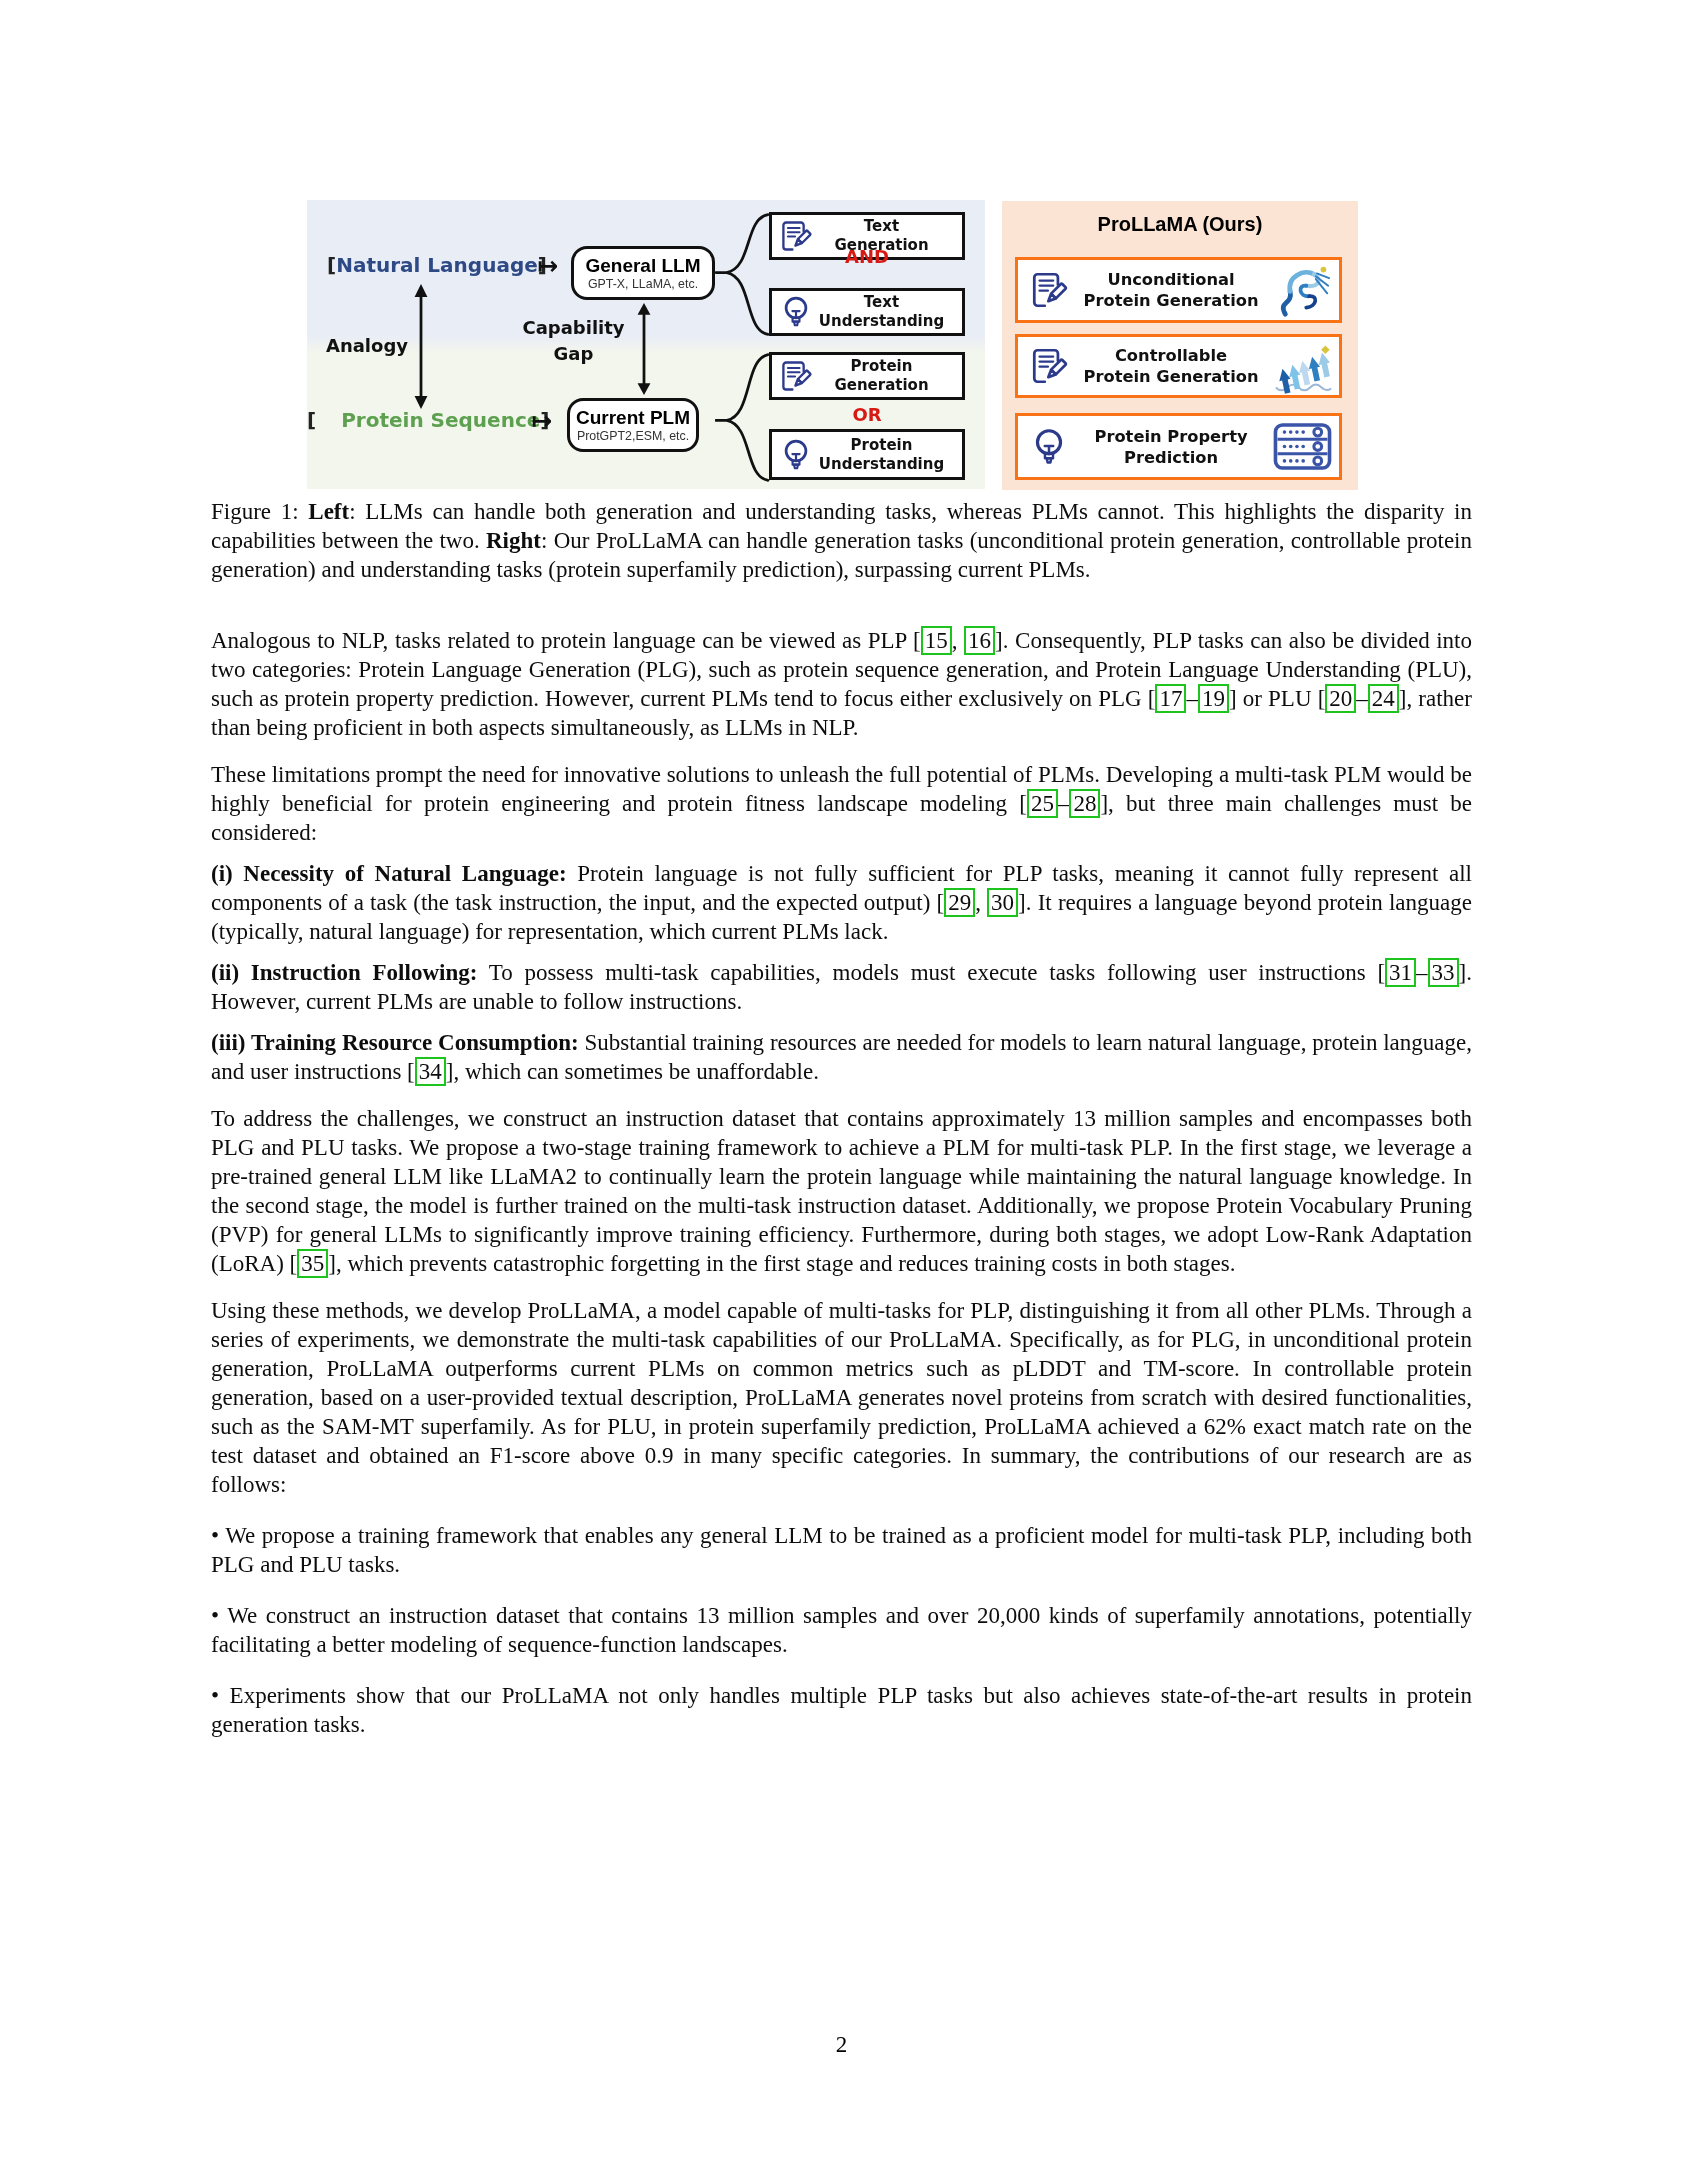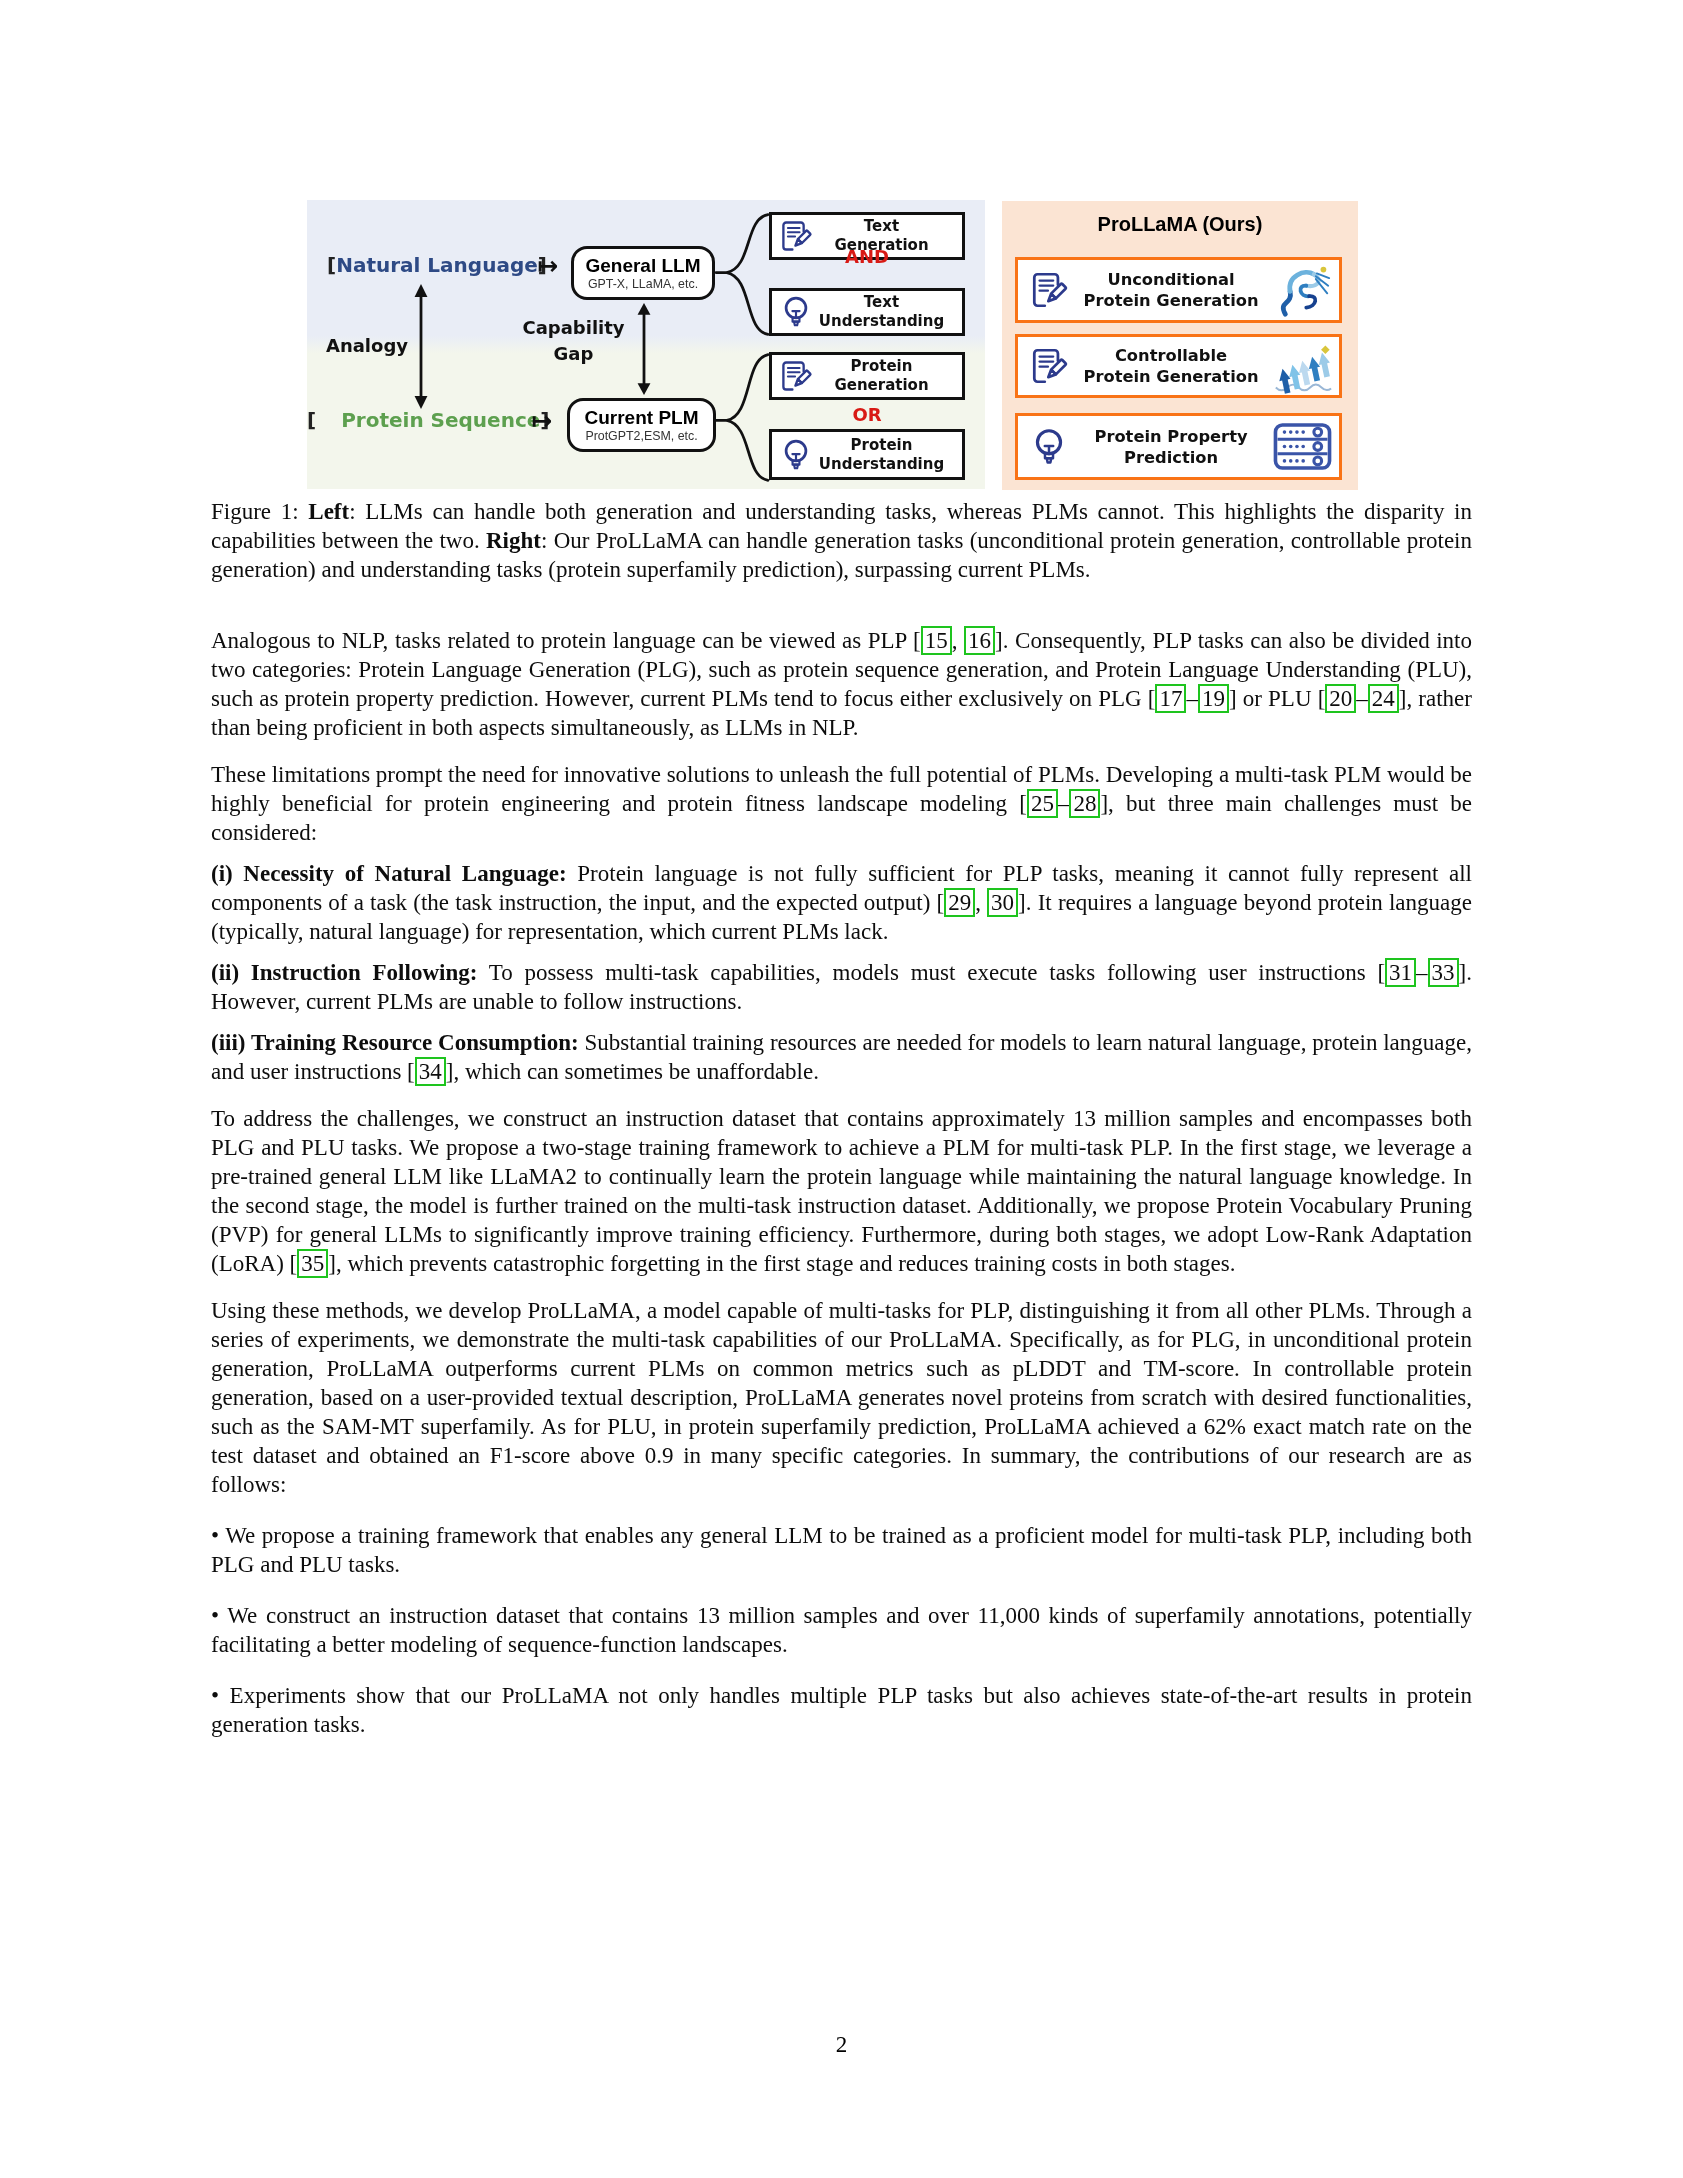--- a/index.html
+++ b/index.html
@@ -91,21 +91,21 @@
         <div class="abs side-label" style="left:211px; top:115px; width:111px;">
           <div>Capability</div>
           <div>Gap</div>
         </div>
 
         <div class="abs bracket-label" style="left:0px; top:208px; width:208px;">
           <span>[</span><span class="ps-inner">Protein Sequence</span><span>]</span>
         </div>
         <div class="abs mapsto" style="left:214px; top:206px; width:42px;">↦</div>
 
-        <div class="abs model-box" style="left:260px; top:198px; width:149px; height:54px;">
+        <div class="abs model-box" style="left:260px; top:198px; width:132px; height:54px;">
           <div class="model-title">Current PLM</div>
           <div class="model-sub">ProtGPT2,ESM, etc.</div>
         </div>
 
         <svg class="abs" style="left:408px; top:10px;" width="55" height="129" viewBox="0 0 56 130">
           <path d="M54 4 C30 8 38 58 12 63 C38 68 30 122 54 126" fill="none" stroke="#111" stroke-width="2.8" stroke-linecap="round"></path>
           <path d="M1 63 H12" fill="none" stroke="#111" stroke-width="2.8" stroke-linecap="round"></path>
         </svg>
 
         <svg class="abs" style="left:408px; top:150px;" width="55" height="135" viewBox="0 0 56 136">
@@ -283,21 +283,21 @@
 
     <div class="body-text">
         <p class="para">Analogous to NLP, tasks related to protein language can be viewed as PLP [<span class="cite">15</span>, <span class="cite">16</span>]. Consequently, PLP tasks can also be divided into two categories: Protein Language Generation (PLG), such as protein sequence generation, and Protein Language Understanding (PLU), such as protein property prediction. However, current PLMs tend to focus either exclusively on PLG [<span class="cite">17</span>–<span class="cite">19</span>] or PLU [<span class="cite">20</span>–<span class="cite">24</span>], rather than being proficient in both aspects simultaneously, as LLMs in NLP.</p>
         <p class="para">These limitations prompt the need for innovative solutions to unleash the full potential of PLMs. Developing a multi-task PLM would be highly beneficial for protein engineering and protein fitness landscape modeling [<span class="cite">25</span>–<span class="cite">28</span>], but three main challenges must be considered:</p>
         <p class="para tight"><b>(i) Necessity of Natural Language:</b> Protein language is not fully sufficient for PLP tasks, meaning it cannot fully represent all components of a task (the task instruction, the input, and the expected output) [<span class="cite">29</span>, <span class="cite">30</span>]. It requires a language beyond protein language (typically, natural language) for representation, which current PLMs lack.</p>
         <p class="para tight"><b>(ii) Instruction Following:</b> To possess multi-task capabilities, models must execute tasks following user instructions [<span class="cite">31</span>–<span class="cite">33</span>]. However, current PLMs are unable to follow instructions.</p>
         <p class="para tight"><b>(iii) Training Resource Consumption:</b> Substantial training resources are needed for models to learn natural language, protein language, and user instructions [<span class="cite">34</span>], which can sometimes be unaffordable.</p>
         <p class="para">To address the challenges, we construct an instruction dataset that contains approximately 13 million samples and encompasses both PLG and PLU tasks. We propose a two-stage training framework to achieve a PLM for multi-task PLP. In the first stage, we leverage a pre-trained general LLM like LLaMA2 to continually learn the protein language while maintaining the natural language knowledge. In the second stage, the model is further trained on the multi-task instruction dataset. Additionally, we propose Protein Vocabulary Pruning (PVP) for general LLMs to significantly improve training efficiency. Furthermore, during both stages, we adopt Low-Rank Adaptation (LoRA) [<span class="cite">35</span>], which prevents catastrophic forgetting in the first stage and reduces training costs in both stages.</p>
         <p class="para">Using these methods, we develop ProLLaMA, a model capable of multi-tasks for PLP, distinguishing it from all other PLMs. Through a series of experiments, we demonstrate the multi-task capabilities of our ProLLaMA. Specifically, as for PLG, in unconditional protein generation, ProLLaMA outperforms current PLMs on common metrics such as pLDDT and TM-score. In controllable protein generation, based on a user-provided textual description, ProLLaMA generates novel proteins from scratch with desired functionalities, such as the SAM-MT superfamily.  As for PLU, in protein superfamily prediction, ProLLaMA achieved a 62% exact match rate on the test dataset and obtained an F1-score above 0.9 in many specific categories. In summary, the contributions of our research are as follows:</p>
         <p class="para bullet">• We propose a training framework that enables any general LLM to be trained as a proficient model for multi-task PLP, including both PLG and PLU tasks.</p>
-        <p class="para bullet">• We construct an instruction dataset that contains 13 million samples and over 11,000 kinds of superfamily annotations, potentially facilitating a better modeling of sequence-function landscapes.</p>
+        <p class="para bullet">• We construct an instruction dataset that contains 13 million samples and over 20,000 kinds of superfamily annotations, potentially facilitating a better modeling of sequence-function landscapes.</p>
         <p class="para bullet">• Experiments show that our ProLLaMA not only handles multiple PLP tasks but also achieves state-of-the-art results in protein generation tasks.</p>
       </div>
 
   </div>
 
   <div class="page-number">2</div>
 </div>
 
 
 </body></html>

